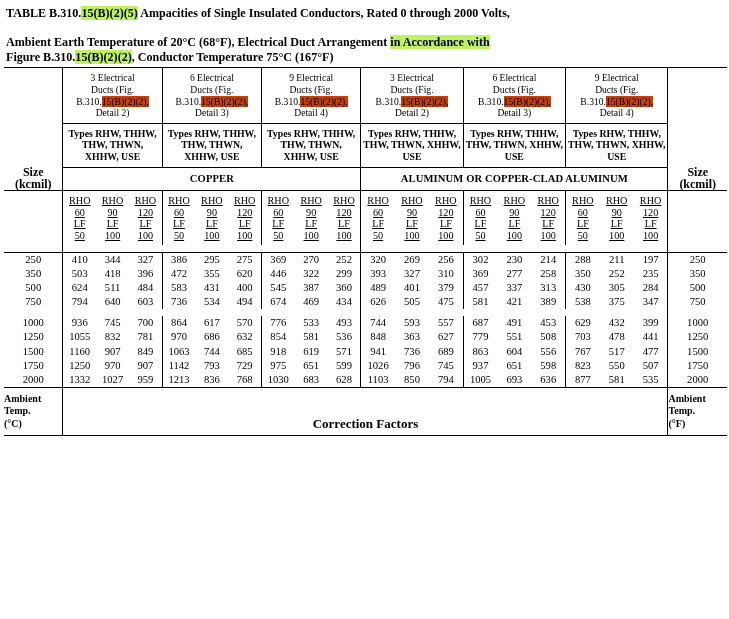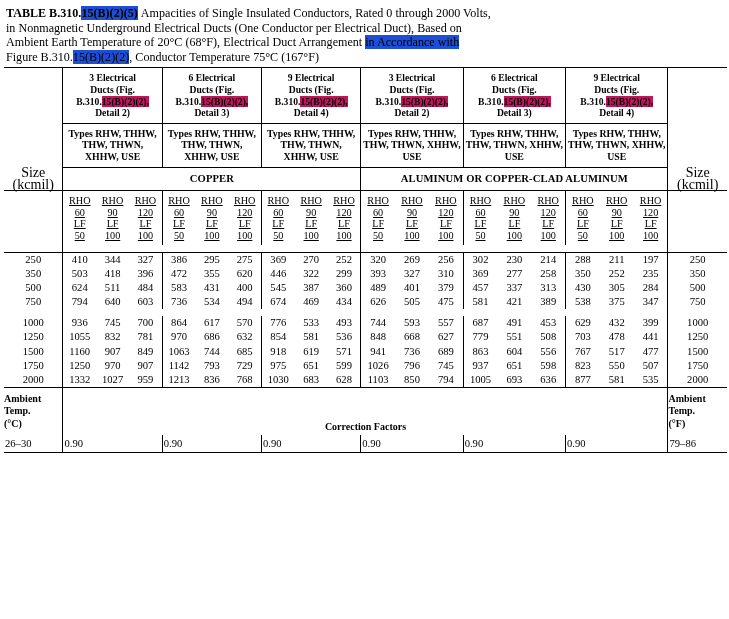--- a/index.html
+++ b/index.html
@@ -18,24 +18,24 @@
 
   
   #table-title {
     padding: 6px 8px 3px 6px;
     font-size: 12.1px;
     line-height: 14.6px;
     font-weight: bold;
     text-align: left;
   }
   #table-title .hl {
-    background: #1d4ed8;
+    background: #bef264;
   }
   #table-title .norm {
-    font-weight: normal;
+    font-weight: bold;
   }
 
   
   #ampacity-table {
     border-collapse: collapse;
     table-layout: fixed;
     width: 723px;
     margin-left: 4px;
     font-size: 10.4px;
   }
@@ -44,79 +44,79 @@
     vertical-align: middle;
     text-align: center;
     line-height: 11.6px;
   }
 
   
   .rule-top    { border-top: 1.6px solid #000; }
   .rule-thin   { border-top: 0.8px solid #000; }
   .vl          { border-left: 0.8px solid #000; }
   .vr          { border-right: 0.8px solid #000; }
-  .hl     { background: #be185d; }
+  .hl     { background: #c2410c; }
 
   .hdr-duct {
-    font-weight: bold;
+    font-weight: normal;
     font-size: 9.6px;
     line-height: 11.4px;
     padding: 4px 1px 4px 1px !important;
   }
   .hdr-types {
     font-weight: bold;
     font-size: 9.8px;
     line-height: 12.2px;
     padding: 4px 2px 4px 2px !important;
   }
   .hdr-metal {
     font-weight: bold;
     font-size: 10.6px;
     letter-spacing: 0.1px;
     padding: 4px 0 5px 0 !important;
   }
   .hdr-size {
-    font-weight: normal;
-    font-size: 14px;
+    font-weight: bold;
+    font-size: 12px;
     line-height: 12px;
   }
   .hdr-rho {
     font-size: 10.2px;
     line-height: 13.1px;
     padding: 4px 0 3px 0 !important;
     white-space: pre-line;
     text-decoration: underline;
   }
   .hdr-amb {
     font-weight: bold;
     font-size: 10px;
     line-height: 12.4px;
     padding: 5px 0 5px 0 !important;
   }
   .cf-title {
     font-weight: bold;
-    font-size: 10px;
+    font-size: 13px;
   }
   .data-cell { font-size: 10.6px; }
   .row-h { height: 14.2px; }
   .spacer-row td { height: 7px; }
   .cf-row-h { height: 16.6px; }
 
   
   col.c-size  { width: 57px; }
   col.c-num   { width: 32px; }
   col.c-numw  { width: 33px; }
 </style>
 </head>
 <body>
 
 <div id="table-title">
   <span>TABLE B.310.</span><span class="hl">15(B)(2)(5)</span>
   <span class="norm">Ampacities of Single Insulated Conductors, Rated 0 through 2000 Volts,</span><br>
-  <span class="norm">in Nonmagnetic Underground Electrical Ducts (One Conductor per Electrical Duct), Based on</span><br>
+  <br>
   <span class="norm">Ambient Earth Temperature of 20°C (68°F), Electrical Duct Arrangement </span><span class="hl norm">in Accordance with</span><br>
   <span class="norm">Figure B.310.</span><span class="hl norm">15(B)(2)(2)</span><span class="norm">, Conductor Temperature 75°C (167°F)</span>
 </div>
 
 <table id="ampacity-table">
   <colgroup>
     <col class="c-size">
       <col class="c-num">
       <col class="c-num">
       <col class="c-num">
@@ -427,21 +427,21 @@
         <td class="data-cell vl">1055</td>
         <td class="data-cell">832</td>
         <td class="data-cell">781</td>
         <td class="data-cell vl">970</td>
         <td class="data-cell">686</td>
         <td class="data-cell">632</td>
         <td class="data-cell vl">854</td>
         <td class="data-cell">581</td>
         <td class="data-cell">536</td>
         <td class="data-cell vl">848</td>
-        <td class="data-cell">668</td>
+        <td class="data-cell">363</td>
         <td class="data-cell">627</td>
         <td class="data-cell vl">779</td>
         <td class="data-cell">551</td>
         <td class="data-cell">508</td>
         <td class="data-cell vl">703</td>
         <td class="data-cell">478</td>
         <td class="data-cell vr">441</td>
         <td class="data-cell">1250</td>
       </tr>
       <tr class="row-h">
@@ -530,27 +530,17 @@
       <td class="rule-top hdr-amb" style="white-space:pre-line">Ambient
 Temp.
 (°C)</td>
       <td class="rule-top vl vr cf-title" colspan="6" style="text-align:center;vertical-align:bottom;padding-bottom:3px !important;">Correction Factors</td>
       <td class="rule-top hdr-amb" style="white-space:pre-line">Ambient
 Temp.
 (°F)</td>
     </tr>
     </tbody>
     <tbody id="cf-body">
-      <tr class="cf-row-h">
-        <td class="data-cell">26–30</td>
-        <td class="data-cell vl">0.90</td>
-        <td class="data-cell vl">0.90</td>
-        <td class="data-cell vl">0.90</td>
-        <td class="data-cell vl">0.90</td>
-        <td class="data-cell vl">0.90</td>
-        <td class="data-cell vl vr">0.90</td>
-        <td class="data-cell">79–86</td>
-      </tr>
     </tbody>
 
 </table>
 
 <div id="bottom-rule" style="width:723px;margin-left:4px;border-top:1.6px solid #000;"></div>
 
 </body></html>

